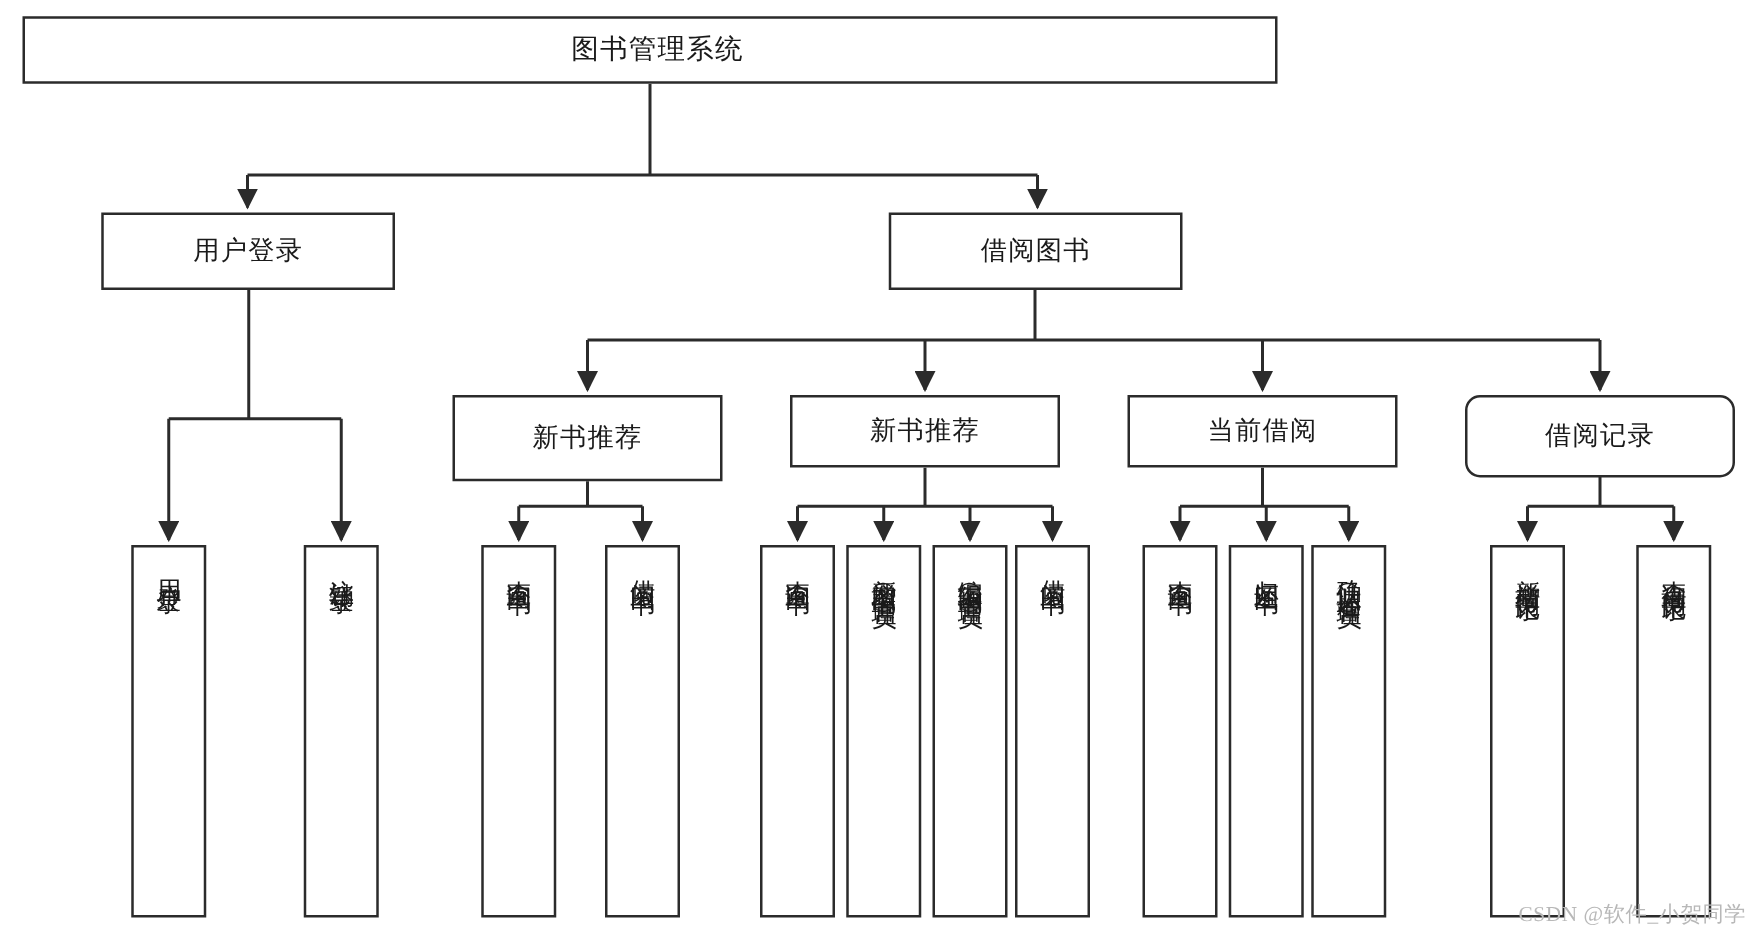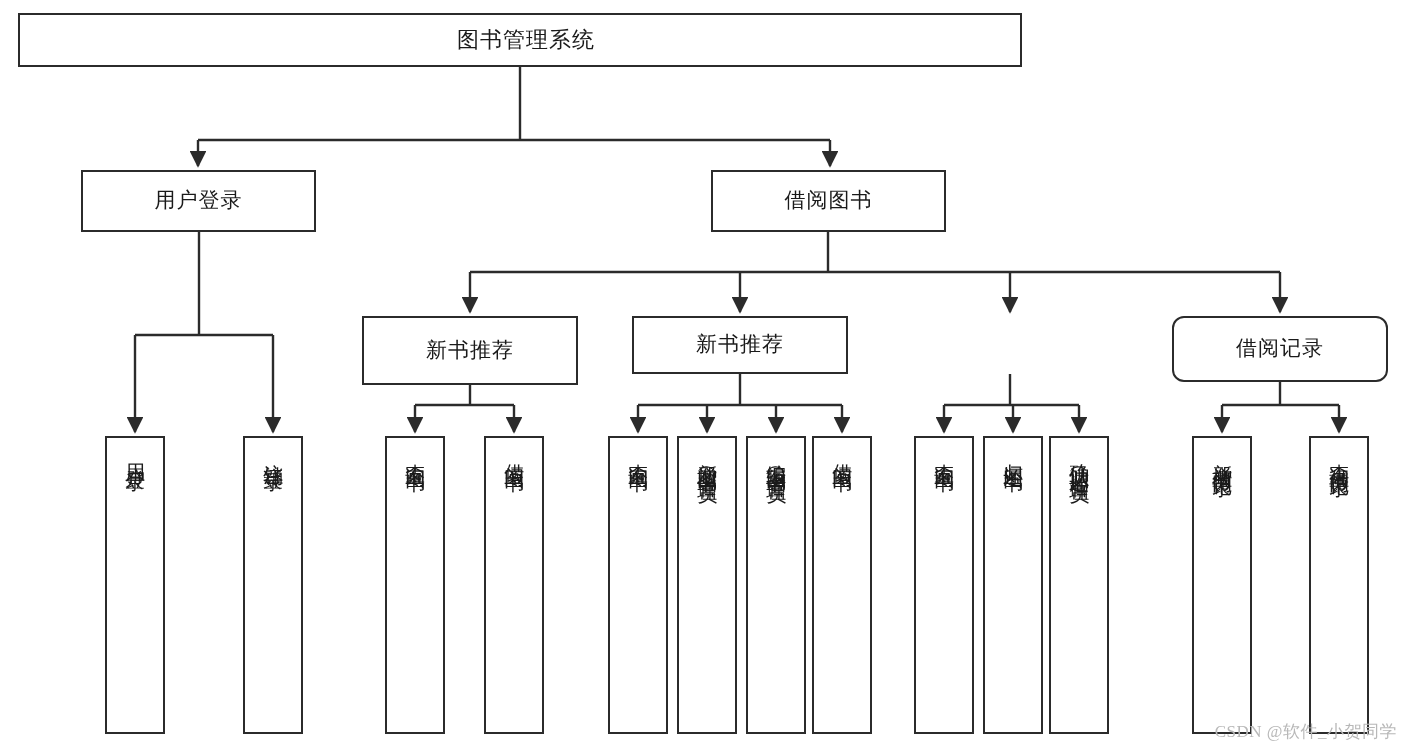--- a/index.html
+++ b/index.html
@@ -131,20 +131,23 @@
   <div class="node horiz" style="left:711px; top:170px; width:235px; height:62px;">
     <span>借阅图书</span>
   </div>
 
   <div class="node horiz" style="left:362px; top:316px; width:216px; height:69px;">
     <span>新书推荐</span>
   </div>
   <div class="node horiz" style="left:632px; top:316px; width:216px; height:58px;">
     <span>新书推荐</span>
   </div>
+  <div class="node horiz" style="left:902px; top:316px; width:216px; height:58px;">
+    <span>当前借阅</span>
+  </div>
   <div class="node horiz" style="left:1172px; top:316px; width:216px; height:66px;border-radius:12px;">
     <span>借阅记录</span>
   </div>
 
   <div class="node leaf" style="left:105px; top:436px; width:60px; height:298px;">
     <span class="vtext">用户登录</span>
   </div>
   <div class="node leaf" style="left:243px; top:436px; width:60px; height:298px;">
     <span class="vtext">注销登录</span>
   </div>

